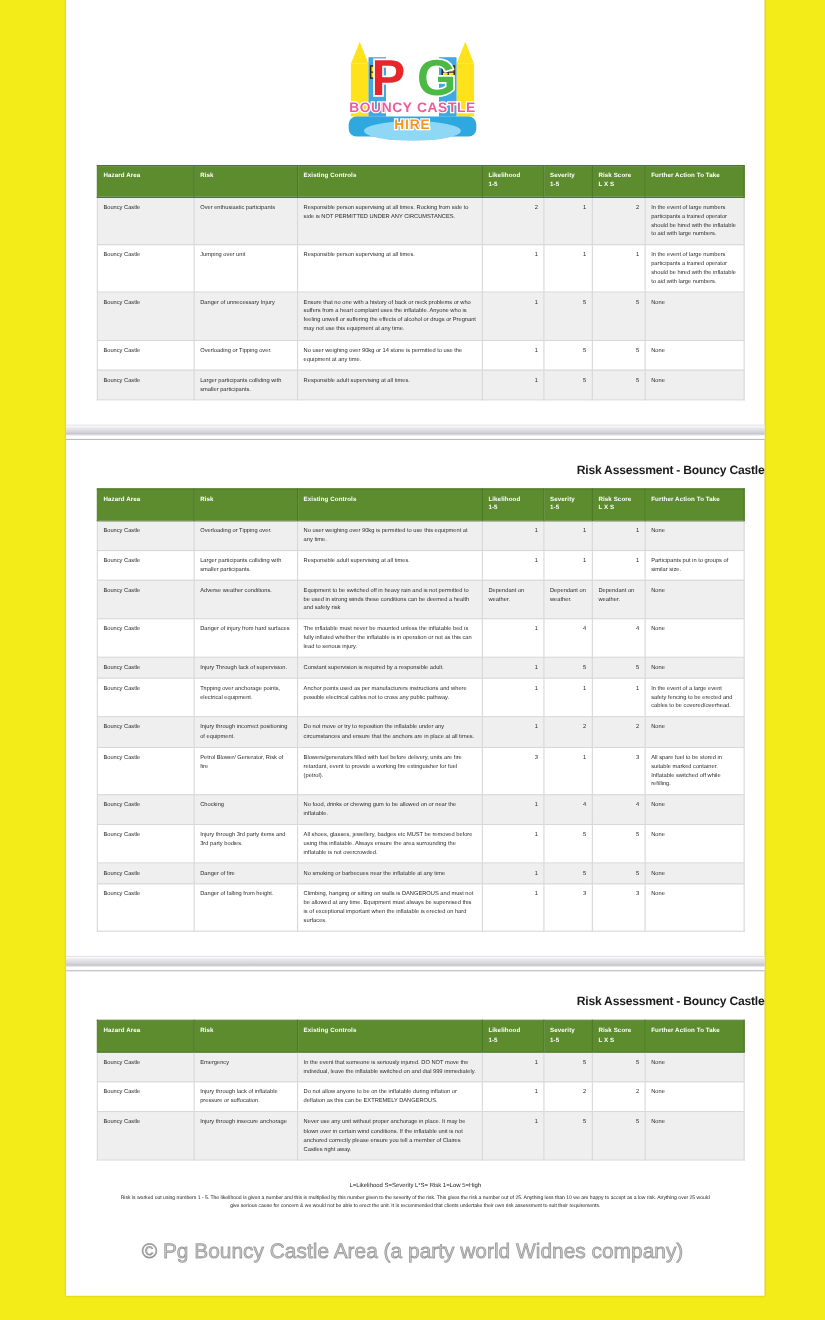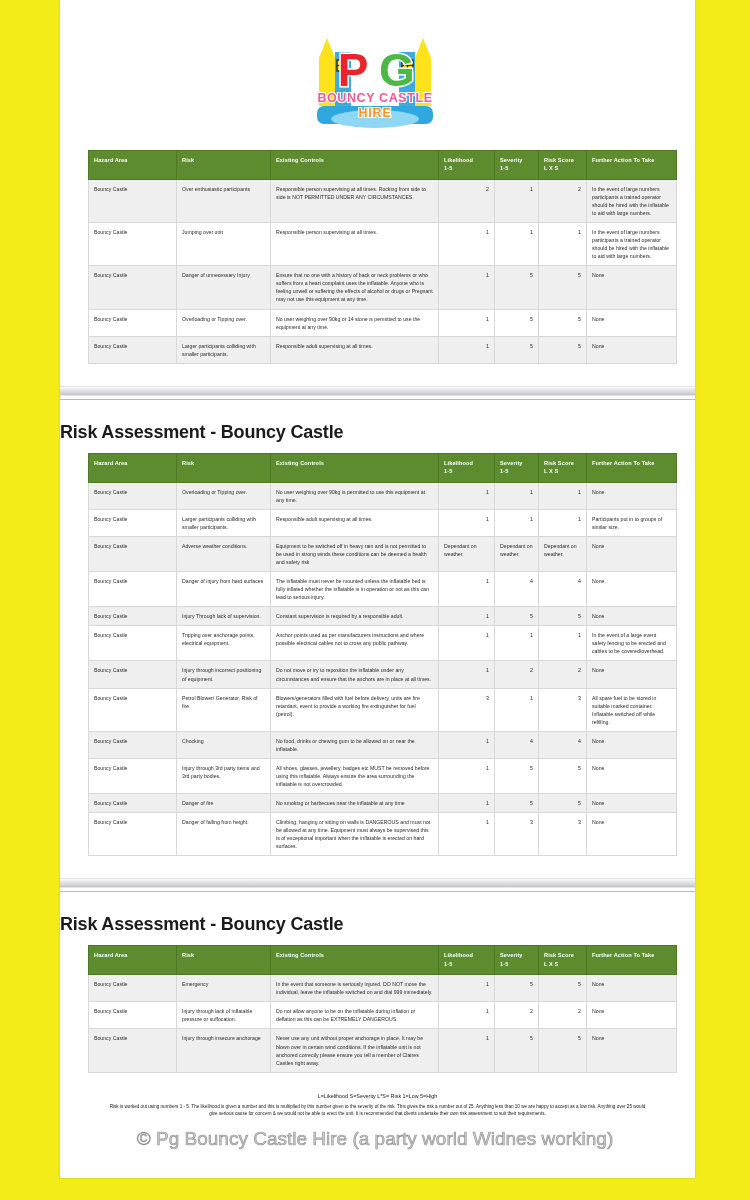--- a/index.html
+++ b/index.html
@@ -26,22 +26,22 @@
   .castle{position:absolute;left:8px;top:14px;width:124px;height:118px;}
   
   .divider{
     height:12px;width:100%;
     background:linear-gradient(#ffffff 0%,#e9e9ed 18%,#d5d5da 48%,#c4c4ca 62%,#ffffff 78%);
     border-top:1px solid #e3e3e6;
     border-bottom:1px solid #b9b9bf;
   }
   .page{padding:0;}
   .page-title{
-    text-align:left;
-    font-size:18px;
+    text-align:right;
+    font-size:11px;
     font-weight:bold;
     color:#1b1b1b;
     letter-spacing:-.2px;
     margin:0;
     padding:22px 0 10px 0;
   }
   table.ra{
     border-collapse:collapse;
     width:588px;
     margin:0 28px;
@@ -412,13 +412,13 @@
       </div>
     </div>
 
   <div class="footer">
     <div class="legend">L=Likelihood S=Severity L*S= Risk 1=Low 5=High</div>
     <div class="blurb">Risk is worked out using numbers 1 - 5. The likelihood is given a number and this is multiplied by this number given to the severity of the risk. This gives the risk a number out of 25. Anything less than 10 we are happy to accept as a low risk. Anything over 25 would give serious cause for concern &amp; we would not be able to erect the unit. It is recommended that clients undertake their own risk assessment to suit their requirements.</div>
   </div>
 
 </div>
 
-<div class="watermark">© Pg Bouncy Castle Hire (a party world Widnes working)</div>
+<div class="watermark">© Pg Bouncy Castle Area (a party world Widnes company)</div>
 
 </body></html>

